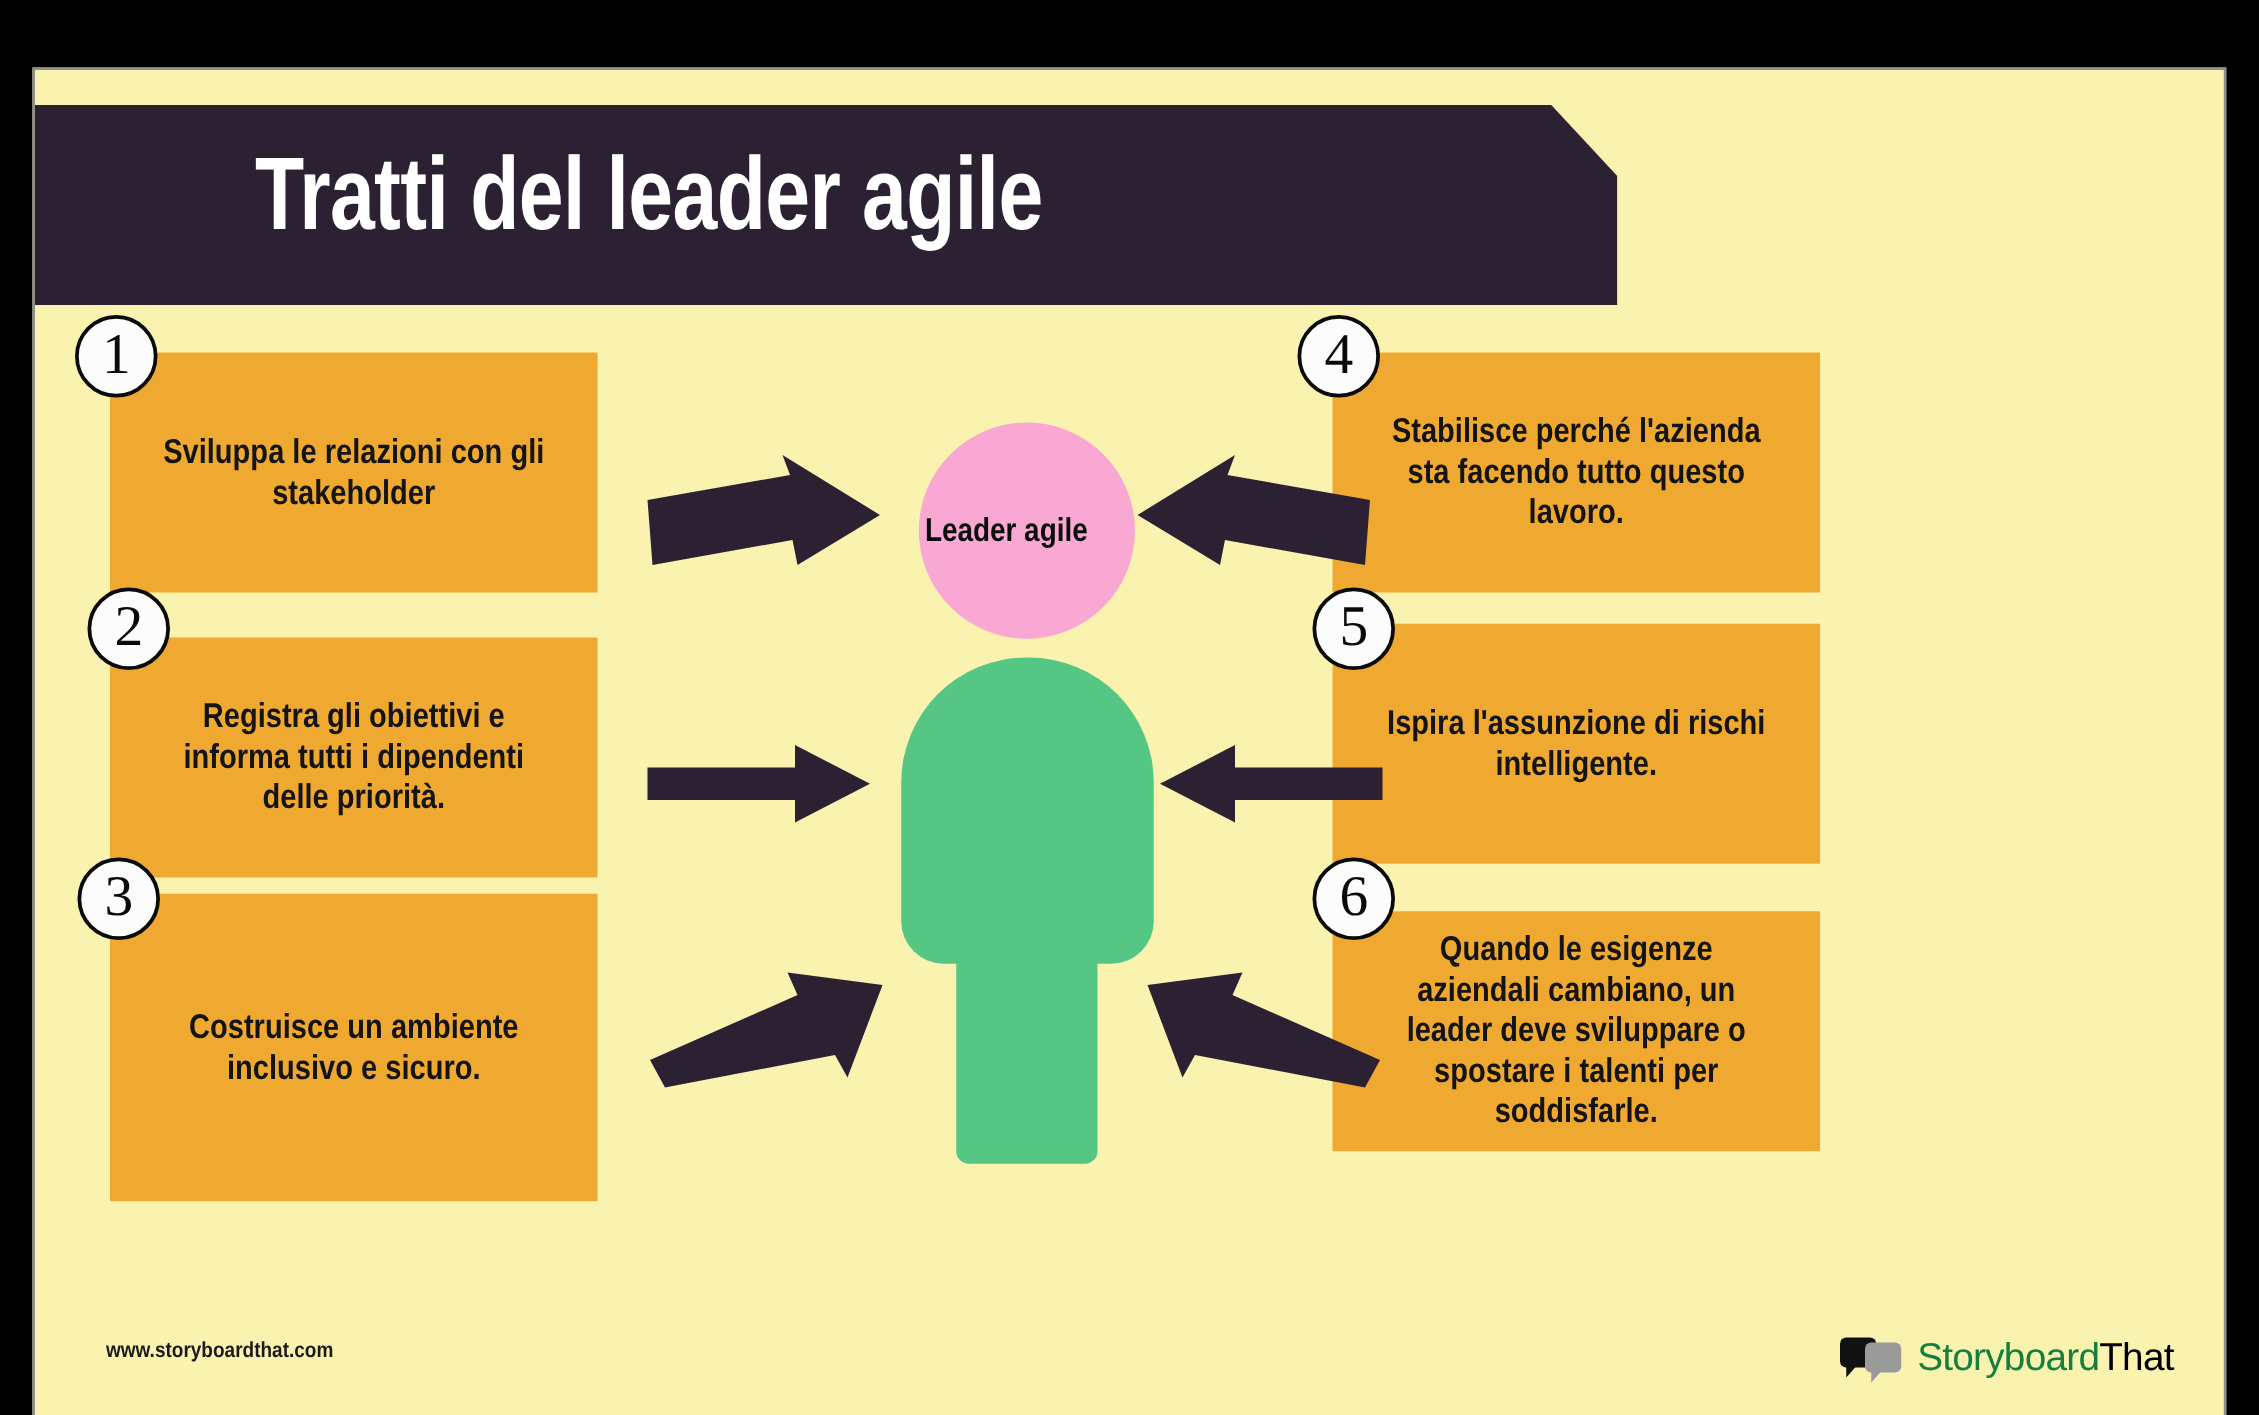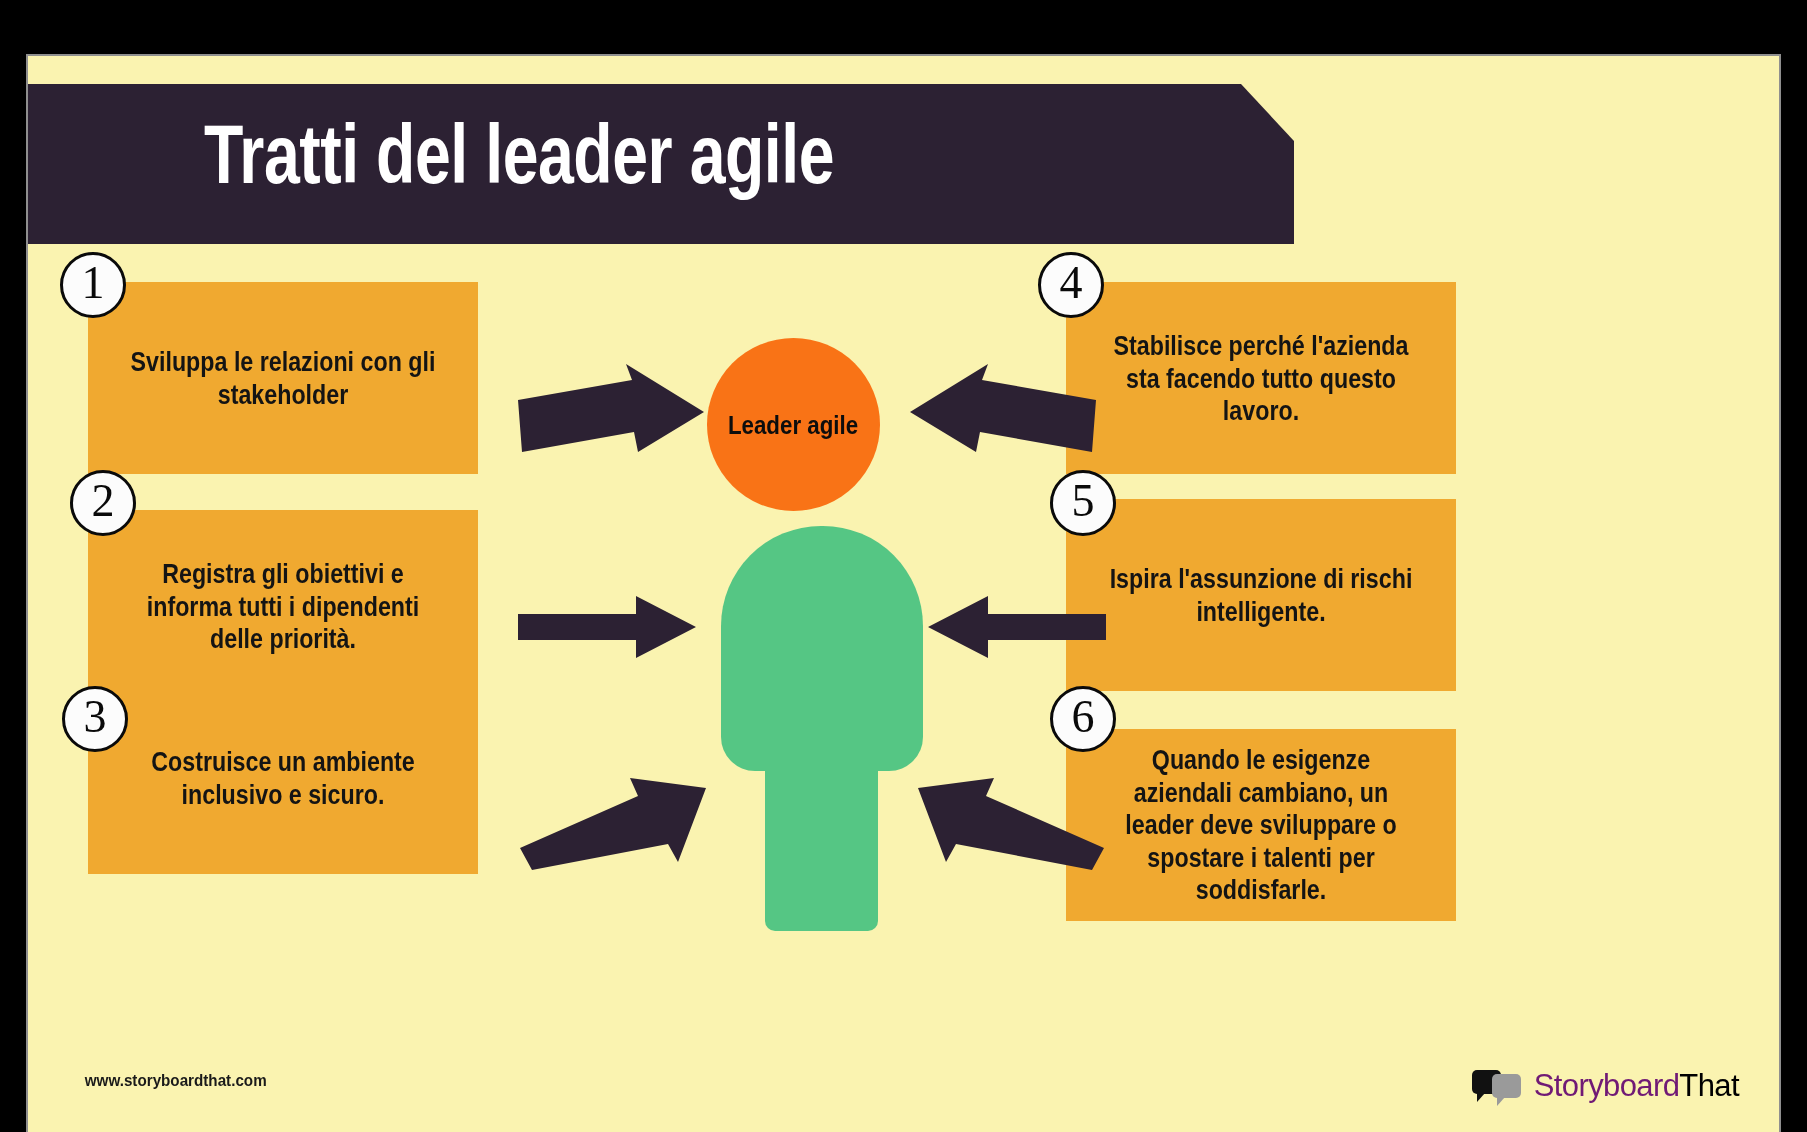--- a/index.html
+++ b/index.html
@@ -69,21 +69,21 @@
     font-size: 25px;
     font-weight: bold;
     line-height: 1.18;
     text-align: center;
     scale: 0.93 1.1;
   }
 
   
   .box.l1 { left: 60px;  top: 226px; width: 390px; height: 192px; justify-content: flex-end; }
   .box.l2 { left: 60px;  top: 454px; width: 390px; height: 192px; }
-  .box.l3 { left: 60px;  top: 626px; width: 390px; height: 192px; justify-content: flex-end; }
+  .box.l3 { left: 60px;  top: 659px; width: 390px; height: 246px; justify-content: flex-end; }
   
   .box.r1 { left: 1038px; top: 226px; width: 390px; height: 192px; }
   .box.r2 { left: 1038px; top: 443px; width: 390px; height: 192px; }
   .box.r3 { left: 1038px; top: 673px; width: 390px; height: 192px; align-items: center; }
 
   
   .badge {
     position: absolute;
     width: 66px; height: 66px;
     border-radius: 50%;
@@ -104,27 +104,27 @@
   .badge.b1 { left: 32px;  top: 196px; }
   .badge.b2 { left: 42px;  top: 414px; }
   .badge.b3 { left: 34px;  top: 630px; }
   .badge.b4 { left: 1010px; top: 196px; }
   .badge.b5 { left: 1022px; top: 414px; }
   .badge.b6 { left: 1022px; top: 630px; }
 
   
   #fig-head {
     position: absolute;
-    left: 679px; top: 282px;
+    left: 707px; top: 282px;
     width: 173px; height: 173px;
     border-radius: 50%;
-    background: #f97316;
+    background: #f9a8d4;
     display: flex;
     align-items: center;
-    justify-content: center;
+    justify-content: flex-start;
   }
   #fig-head-label {
     color: #0d0d0d;
     font-family: "Liberation Sans Narrow", "Liberation Sans", sans-serif;
     font-size: 24px;
     font-weight: bold;
     white-space: nowrap;
     scale: 0.93 1.1;
   }
   #fig-torso {
@@ -187,21 +187,21 @@
     left: 5px; bottom: -8px;
     border-left: 8px solid #9a9a9a;
     border-bottom: 9px solid transparent;
   }
   #logo-text {
     font-family: "Liberation Sans", sans-serif;
     font-size: 31px;
     letter-spacing: -0.6px;
     white-space: nowrap;
   }
-  #logo-text .dark { color: #701a75; }
+  #logo-text .dark { color: #15803d; }
   #logo-text .light { color: #000000; }
 </style>
 </head>
 <body>
 
 <div id="poster">
   <div id="canvas">
 
     <div id="banner">
       <div id="banner-title">Tratti del leader agile</div>

